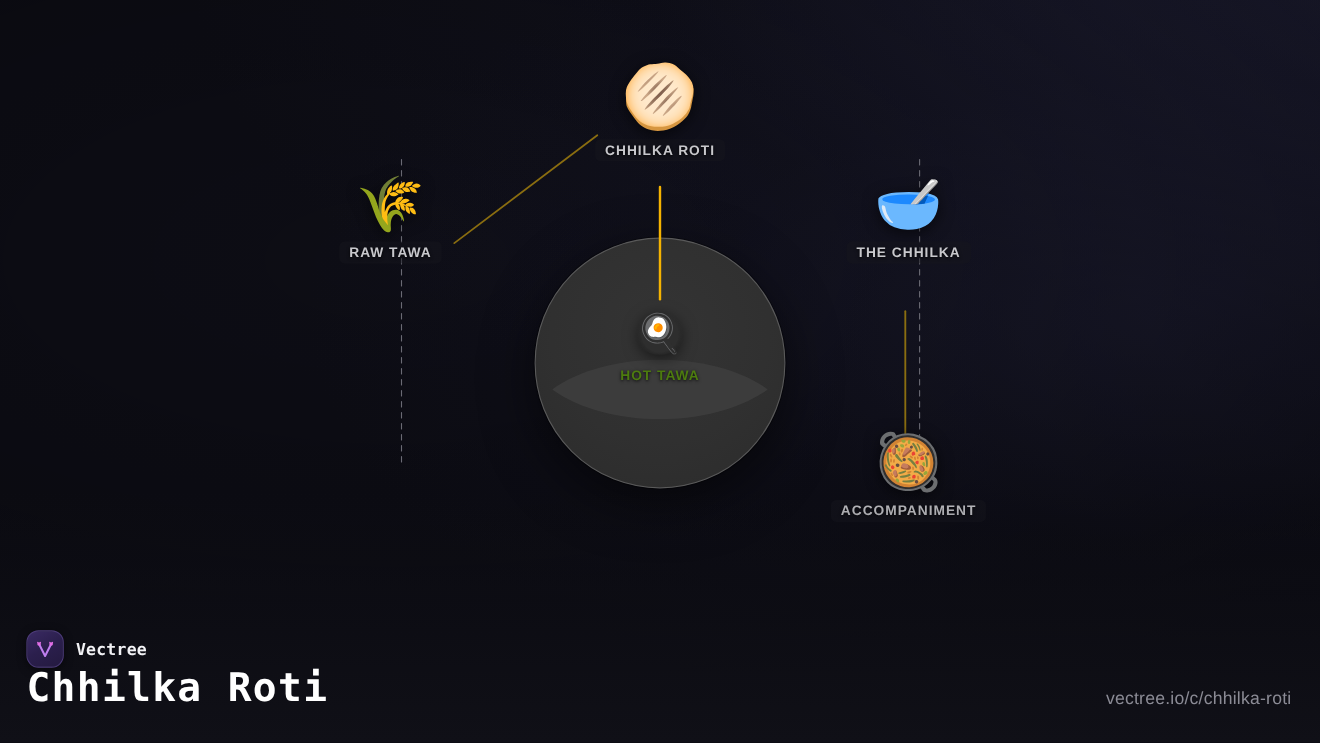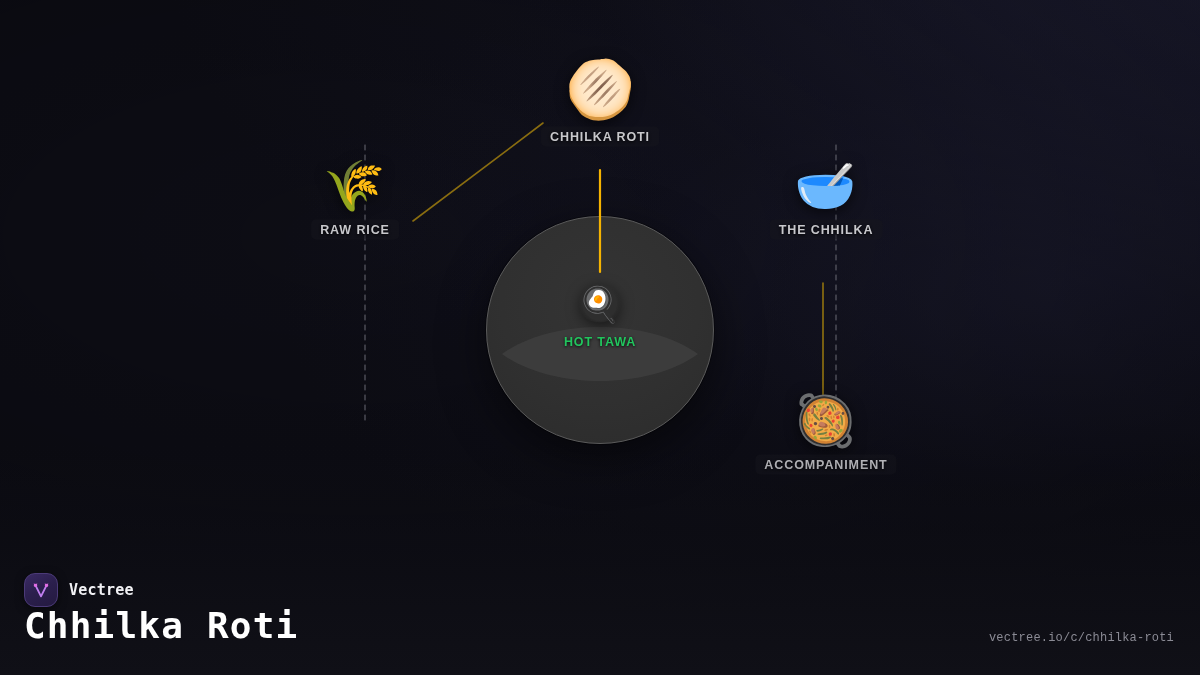--- a/index.html
+++ b/index.html
@@ -92,21 +92,21 @@
     font-weight: 700;
     letter-spacing: 0.9px;
     white-space: nowrap;
     padding: 3px 9px;
     border-radius: 5px;
     background: rgba(22,22,30,0.55);
     text-shadow: 0 1px 3px rgba(0,0,0,0.9);
   }
   .node.is-hub-child .node-label {
     background: transparent;
-    color: #22c55e;
+    color: #4d7c0f;
   }
   .node.size-lg .node-emoji { font-size: 56px; }
   .node.size-md .node-emoji { font-size: 50px; }
   .node.size-sm .node-emoji { font-size: 34px; }
 
   .node.size-sm .node-emoji {
     background: radial-gradient(circle, #2e2e2e 0%, #2e2e2e 56%, rgba(46,46,46,0) 72%);
     border-radius: 50%;
     padding: 2px;
   }
@@ -149,22 +149,22 @@
     font-family: "DejaVu Sans Mono", "Liberation Mono", monospace;
     font-size: 36px;
     font-weight: 700;
     letter-spacing: 1.2px;
   }
   .footer-url {
     position: absolute;
     right: 26px;
     bottom: 30px;
     color: #8b8b95;
-    font-family: Liberation Mono, monospace;
-    font-size: 12px;
+    font-family: Liberation Sans, sans-serif;
+    font-size: 16px;
     letter-spacing: 0.2px;
   }
 </style>
 </head>
 <body>
 
 <div id="stage">
 
   <div class="bg-base"></div>
   <div class="bg-glow-right"></div>
@@ -189,21 +189,21 @@
       <div class="node-label">HOT TAWA</div>
     </div>
 
     <div id="node-layer">
         <div class="node size-lg" style="left: 600px; top: 104px;">
           <div class="node-emoji">🫓</div>
           <div class="node-label">CHHILKA ROTI</div>
         </div>
         <div class="node size-md" style="left: 355px; top: 200px;">
           <div class="node-emoji">🌾</div>
-          <div class="node-label">RAW RICE</div>
+          <div class="node-label">RAW TAWA</div>
         </div>
         <div class="node size-md" style="left: 826px; top: 200px;">
           <div class="node-emoji">🥣</div>
           <div class="node-label">THE CHHILKA</div>
         </div>
         <div class="node size-md" style="left: 826px; top: 435px;">
           <div class="node-emoji">🥘</div>
           <div class="node-label">ACCOMPANIMENT</div>
         </div>
       </div>

